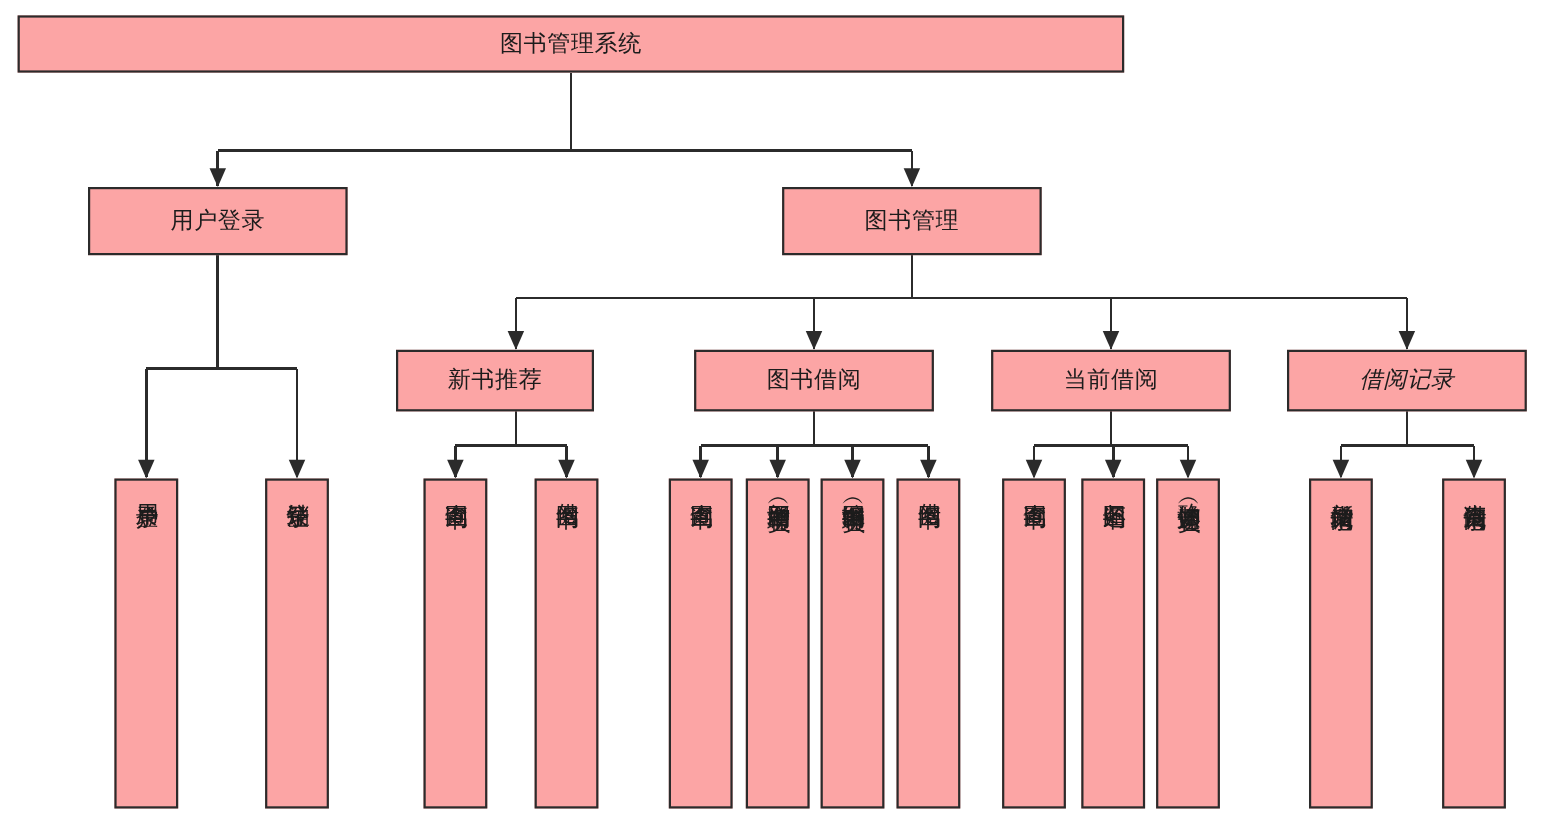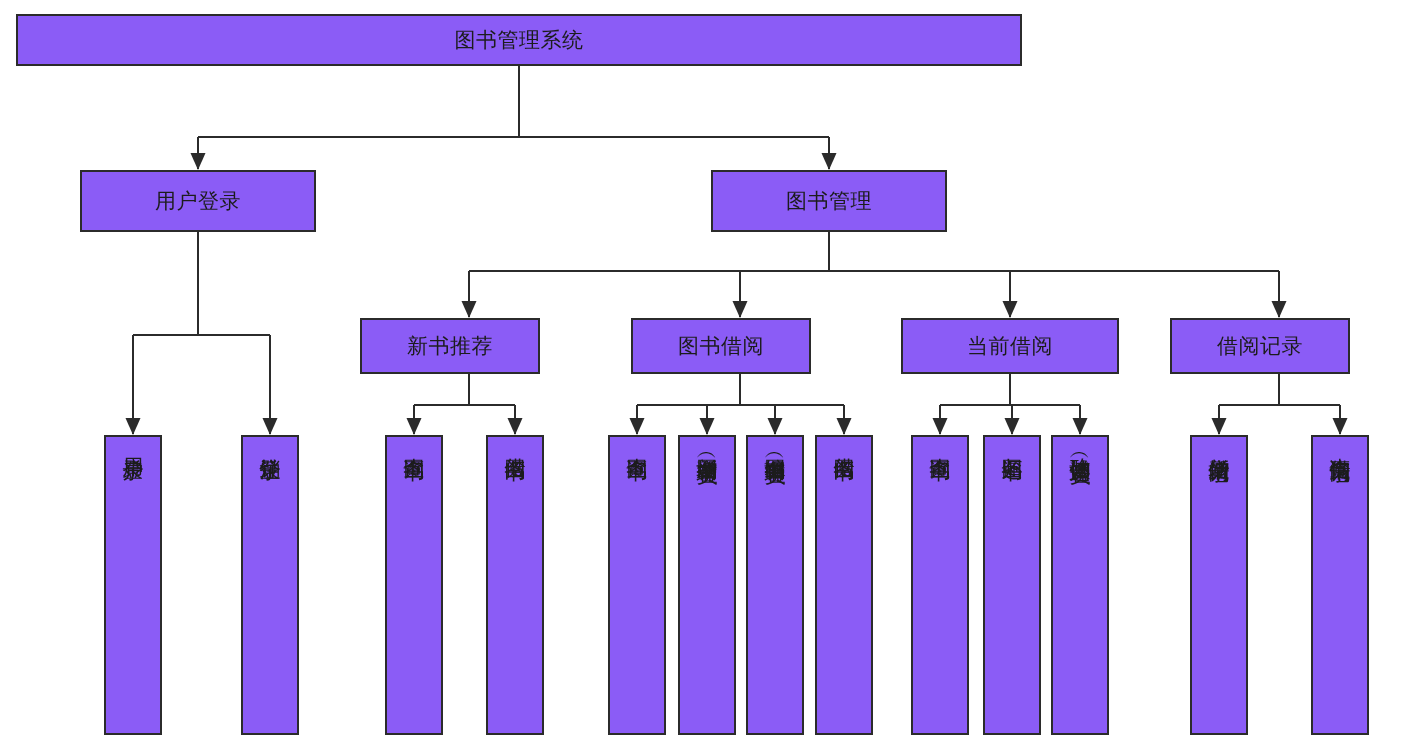--- a/index.html
+++ b/index.html
@@ -23,21 +23,21 @@
     position: absolute;
     left: 0;
     top: 0;
     width: 1405px;
     height: 747px;
     display: block;
   }
   .node-box {
     position: absolute;
     box-sizing: border-box;
-    background: #8b5cf6;
+    background: #fca5a5;
     border: 2.5px solid #2b2b2b;
     display: flex;
     align-items: center;
     justify-content: center;
     overflow: hidden;
   }
   .node-label {
     color: #1c1c1c;
     text-align: center;
     line-height: 1.18;
@@ -137,27 +137,27 @@
       </div>
       <div class="node-box node-level2 node-horizontal" style="left: 80px; top: 170px; width: 236px; height: 62px; border-color: rgb(43, 43, 43);">
         <span class="node-label" style="color: rgb(28, 28, 28);">用户登录</span>
       </div>
       <div class="node-box node-level2 node-horizontal" style="left: 711px; top: 170px; width: 236px; height: 62px; border-color: rgb(43, 43, 43);">
         <span class="node-label" style="color: rgb(28, 28, 28);">图书管理</span>
       </div>
       <div class="node-box node-level3 node-horizontal" style="left: 360px; top: 318px; width: 180px; height: 56px; border-color: rgb(43, 43, 43);">
         <span class="node-label" style="color: rgb(28, 28, 28);">新书推荐</span>
       </div>
-      <div class="node-box node-level3 node-horizontal" style="left: 631px; top: 318px; width: 180px; height: 56px; border-color: rgb(43, 43, 43);">
+      <div class="node-box node-level3 node-horizontal" style="left: 631px; top: 318px; width: 218px; height: 56px; border-color: rgb(43, 43, 43);">
         <span class="node-label" style="color: rgb(28, 28, 28);">图书借阅</span>
       </div>
       <div class="node-box node-level3 node-horizontal" style="left: 901px; top: 318px; width: 218px; height: 56px; border-color: rgb(43, 43, 43);">
         <span class="node-label" style="color: rgb(28, 28, 28); text-align: right;">当前借阅</span>
       </div>
-      <div class="node-box node-level3 node-horizontal" style="left: 1170px; top: 318px; width: 180px; height: 56px; border-color: rgb(43, 43, 43);">
+      <div class="node-box node-level3 node-horizontal" style="left: 1170px; top: 318px; width: 218px; height: 56px; border-color: rgb(43, 43, 43); font-style: italic;">
         <span class="node-label" style="color: rgb(28, 28, 28);">借阅记录</span>
       </div>
       <div class="node-box node-leaf node-vertical" style="left: 104px; top: 435px; width: 58px; height: 300px; border-color: rgb(43, 43, 43);">
         <span class="node-label" style="color: rgb(28, 28, 28);">用户登录</span>
       </div>
       <div class="node-box node-leaf node-vertical" style="left: 241px; top: 435px; width: 58px; height: 300px; border-color: rgb(43, 43, 43);">
         <span class="node-label" style="color: rgb(28, 28, 28);">注销登录</span>
       </div>
       <div class="node-box node-leaf node-vertical" style="left: 385px; top: 435px; width: 58px; height: 300px; border-color: rgb(43, 43, 43);">
         <span class="node-label" style="color: rgb(28, 28, 28);">查询图书</span>

